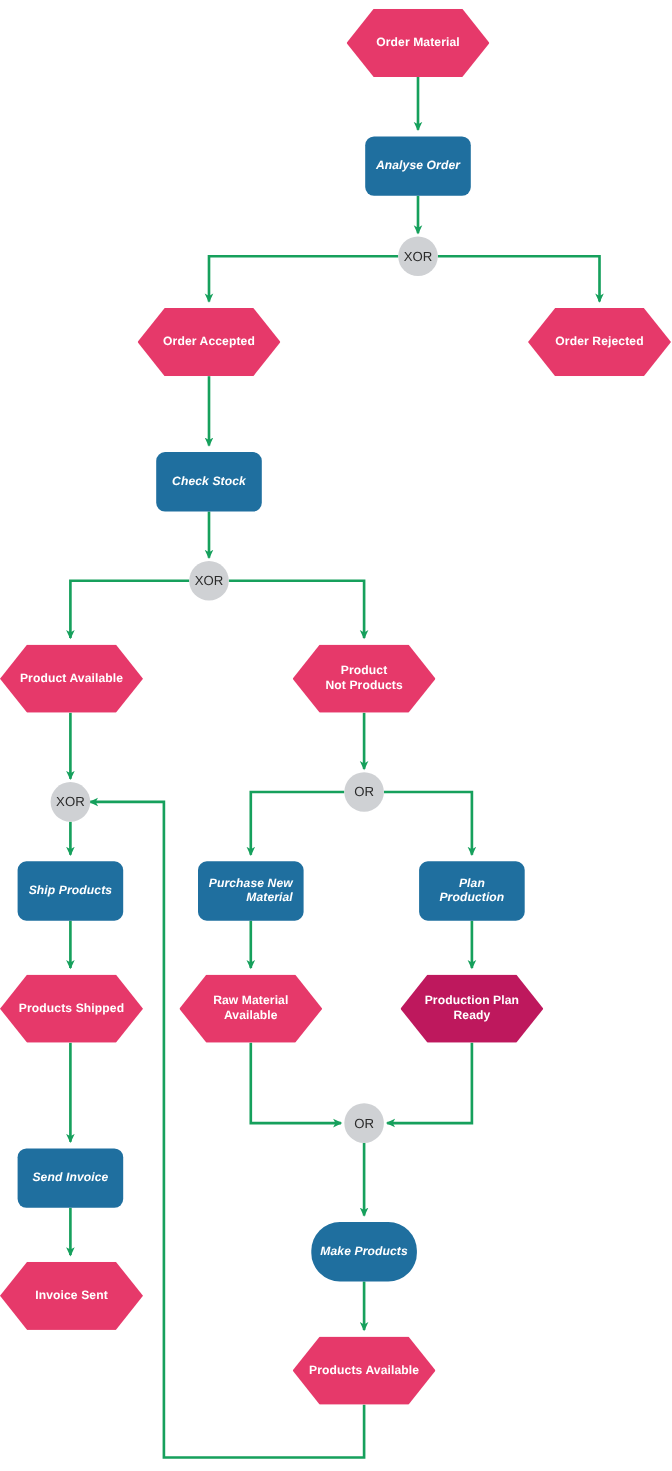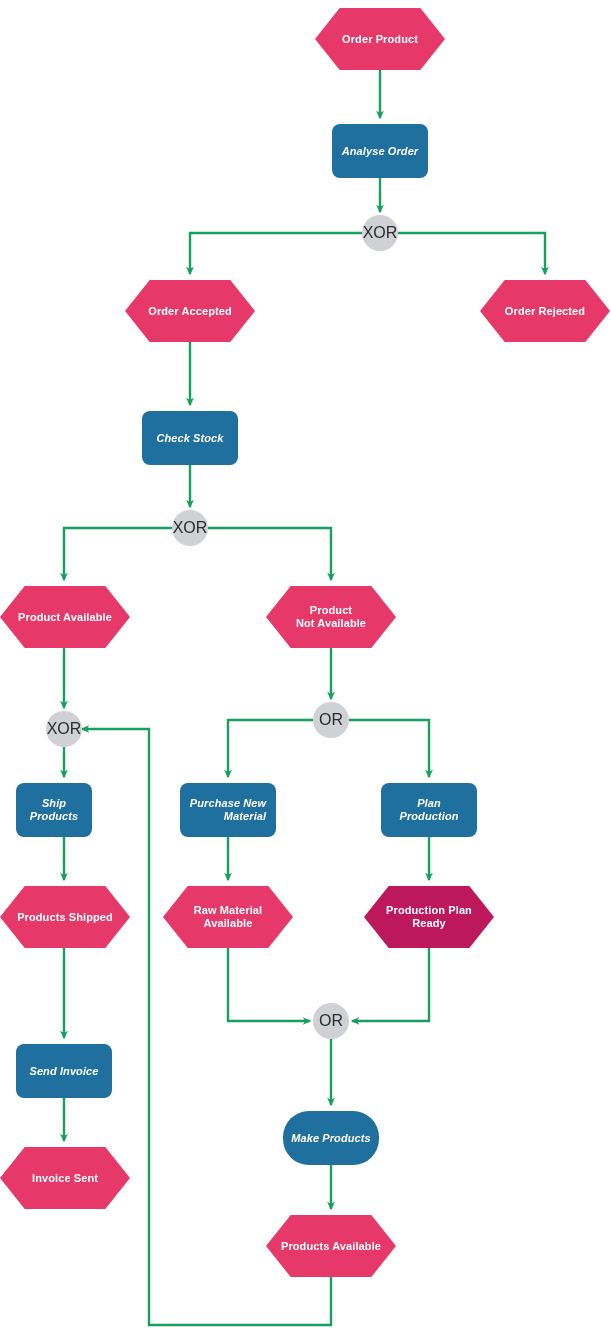--- a/index.html
+++ b/index.html
@@ -55,21 +55,21 @@
     font-style: italic;
   }
   .gate {
     position: absolute;
     box-sizing: border-box;
     display: flex;
     align-items: center;
     justify-content: center;
     border-radius: 50%;
     color: #2b2b2b;
-    font-size: 16px;
+    font-size: 12px;
     font-weight: normal;
     font-family: "Liberation Sans", sans-serif;
     z-index: 5;
   }
 </style>
 </head>
 <body>
 
 <div id="canvas">
 
@@ -101,21 +101,21 @@
         <path d="M429,948 L429,1021 L352,1021" fill="none" stroke="#16a05c" stroke-width="2.4" stroke-linecap="butt" stroke-linejoin="miter" marker-end="url(#arrowhead)"></path>
         <path d="M331,1039 L331,1105" fill="none" stroke="#16a05c" stroke-width="2.4" stroke-linecap="butt" stroke-linejoin="miter" marker-end="url(#arrowhead)"></path>
         <path d="M64,1098 L64,1141" fill="none" stroke="#16a05c" stroke-width="2.4" stroke-linecap="butt" stroke-linejoin="miter" marker-end="url(#arrowhead)"></path>
         <path d="M331,1165 L331,1209" fill="none" stroke="#16a05c" stroke-width="2.4" stroke-linecap="butt" stroke-linejoin="miter" marker-end="url(#arrowhead)"></path>
         <path d="M331,1277 L331,1325 L149,1325 L149,729 L82,729" fill="none" stroke="#16a05c" stroke-width="2.4" stroke-linecap="butt" stroke-linejoin="miter" marker-end="url(#arrowhead)"></path>
       </g>
   </svg>
 
   <div id="node-layer">
       <div class="node event" style="background: rgb(230, 57, 106); color: rgb(255, 255, 255); left: 315px; top: 8px; width: 130px; height: 62px;">
-        <span class="lbl">Order Product</span>
+        <span class="lbl">Order Material</span>
       </div>
       <div class="node func" style="background: rgb(31, 111, 159); color: rgb(255, 255, 255); left: 332px; top: 124px; width: 96px; height: 54px;">
         <span class="lbl">Analyse Order</span>
       </div>
       <div class="gate" style="background: rgb(207, 209, 212); color: rgb(43, 43, 43); left: 362px; top: 215px; width: 36px; height: 36px;">
         <span class="lbl">XOR</span>
       </div>
       <div class="node event" style="background: rgb(230, 57, 106); color: rgb(255, 255, 255); left: 125px; top: 280px; width: 130px; height: 62px;">
         <span class="lbl">Order Accepted</span>
       </div>
@@ -126,29 +126,29 @@
         <span class="lbl">Check Stock</span>
       </div>
       <div class="gate" style="background: rgb(207, 209, 212); color: rgb(43, 43, 43); left: 172px; top: 510px; width: 36px; height: 36px;">
         <span class="lbl">XOR</span>
       </div>
       <div class="node event" style="background: rgb(230, 57, 106); color: rgb(255, 255, 255); left: 0px; top: 586px; width: 130px; height: 62px;">
         <span class="lbl">Product Available</span>
       </div>
       <div class="node event" style="background: rgb(230, 57, 106); color: rgb(255, 255, 255); left: 266px; top: 586px; width: 130px; height: 62px;">
         <span class="lbl">Product
-Not Available</span>
+Not Products</span>
       </div>
       <div class="gate" style="background: rgb(207, 209, 212); color: rgb(43, 43, 43); left: 46px; top: 711px; width: 36px; height: 36px;">
         <span class="lbl">XOR</span>
       </div>
       <div class="gate" style="background: rgb(207, 209, 212); color: rgb(43, 43, 43); left: 313px; top: 702px; width: 36px; height: 36px;">
         <span class="lbl">OR</span>
       </div>
-      <div class="node func" style="background: rgb(31, 111, 159); color: rgb(255, 255, 255); left: 16px; top: 783px; width: 76px; height: 54px;">
+      <div class="node func" style="background: rgb(31, 111, 159); color: rgb(255, 255, 255); left: 16px; top: 783px; width: 96px; height: 54px;">
         <span class="lbl">Ship Products</span>
       </div>
       <div class="node func" style="background: rgb(31, 111, 159); color: rgb(255, 255, 255); left: 180px; top: 783px; width: 96px; height: 54px; text-align: right;">
         <span class="lbl">Purchase New
 Material</span>
       </div>
       <div class="node func" style="background: rgb(31, 111, 159); color: rgb(255, 255, 255); left: 381px; top: 783px; width: 96px; height: 54px;">
         <span class="lbl">Plan Production</span>
       </div>
       <div class="node event" style="background: rgb(230, 57, 106); color: rgb(255, 255, 255); left: 0px; top: 886px; width: 130px; height: 62px;">

